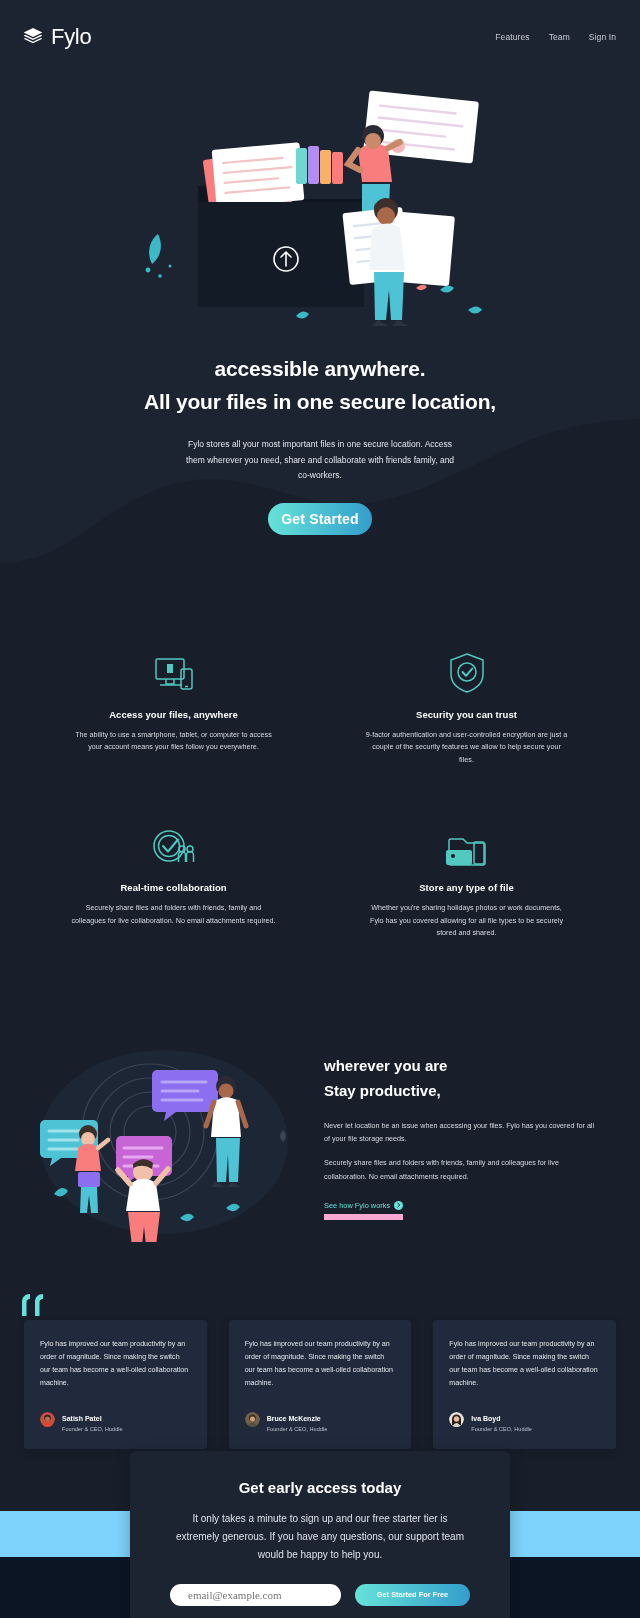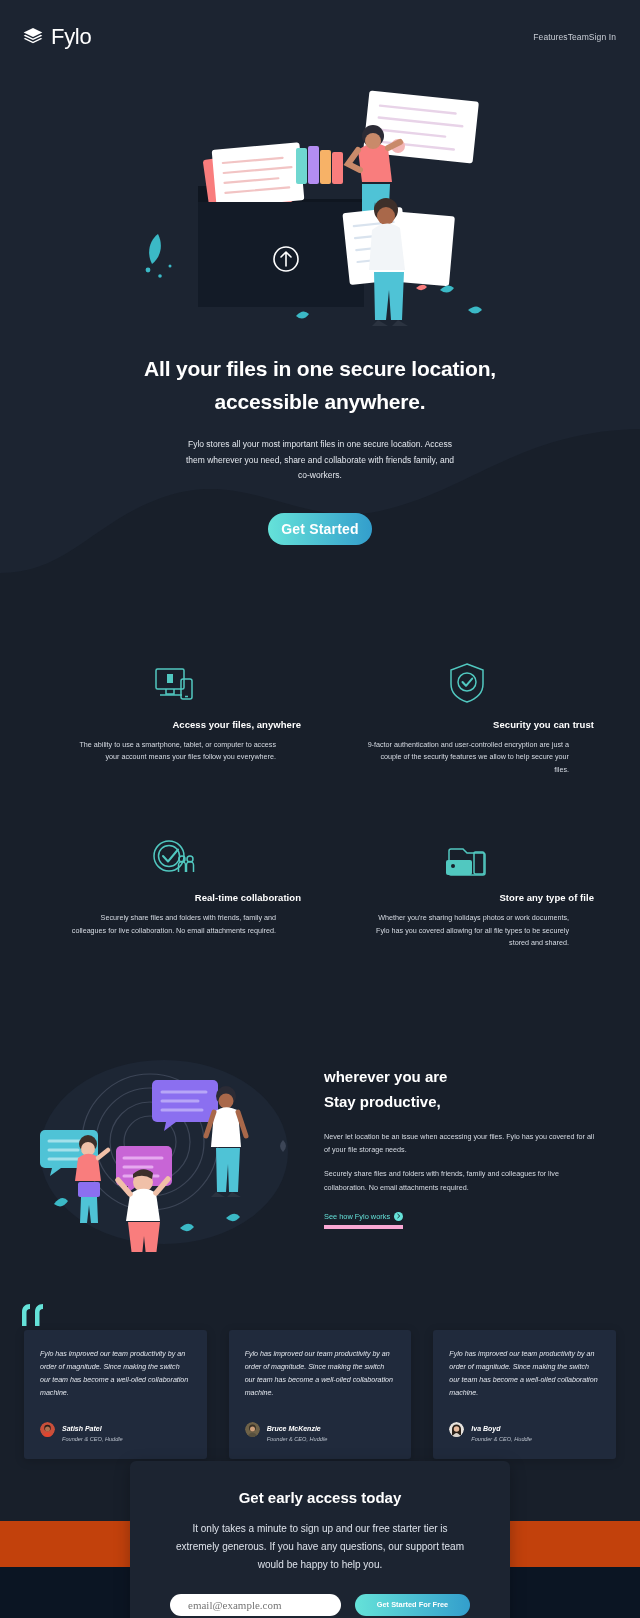--- a/index.html
+++ b/index.html
@@ -23,21 +23,21 @@
     z-index: 20;
   }
   .logo { display: flex; align-items: center; gap: 7px; }
   .logo-mark { width: 22px; height: 22px; display: block; }
   .logo-text {
     color: #ffffff;
     font-size: 22px;
     font-weight: 400;
     letter-spacing: -0.3px;
   }
-  .nav { display: flex; align-items: flex-end; }
+  .nav { display: flex; align-items: flex-end; gap: 19px; }
   .nav-link {
     color: #c9ced6;
     font-size: 8.5px;
     text-decoration: none;
     letter-spacing: 0.1px;
   }
 
   
   .hero {
     background: #1c2431;
@@ -66,21 +66,21 @@
     line-height: 1.55;
     letter-spacing: -0.2px;
     max-width: 420px;
     margin: 14px auto 0;
   }
   .hero-sub {
     color: #e4e8ee;
     font-size: 8.5px;
     line-height: 1.82;
     max-width: 280px;
-    margin: 19px auto 10px;
+    margin: 19px auto 0;
   }
   .btn-primary {
     display: inline-block;
     margin-top: 19px;
     background: linear-gradient(90deg, #65e2d9 0%, #339ecc 100%);
     color: #ffffff;
     font-size: 14px;
     font-weight: 700;
     border: none;
     border-radius: 20px;
@@ -92,21 +92,21 @@
 
   
   .features {
     background: #181f2a;
     padding: 56px 40px 40px;
     display: grid;
     grid-template-columns: 1fr 1fr;
     row-gap: 48px;
     column-gap: 26px;
   }
-  .feature { text-align: right; padding: 0 6px; }
+  .feature { text-align: center; padding: 0 6px; }
   .feature-icon {
     height: 46px;
     display: flex;
     align-items: flex-end;
     justify-content: center;
     margin-bottom: 14px;
   }
   .feature-icon svg { display: block; }
   .feature-title {
     color: #ffffff;
@@ -147,36 +147,35 @@
     line-height: 1.85;
     margin-bottom: 11px;
   }
   .how-link {
     display: inline-flex;
     align-items: center;
     gap: 4px;
     color: #65e2d9;
     font-size: 7.4px;
     text-decoration: none;
-    border-bottom: 4px solid #f9a8d4;
+    border-bottom: 6px solid #f9a8d4;
     padding-bottom: 4px;
     margin-top: 4px;
   }
   .how-arrow {
     width: 9px; height: 9px; border-radius: 50%;
     background: #65e2d9;
     display: inline-flex; align-items: center; justify-content: center;
   }
 
   
   .testimonials {
     background: #181f2a;
     padding: 34px 24px 62px;
     position: relative;
-    font-style: italic;
   }
   .quote-mark {
     position: absolute;
     left: 22px;
     top: 8px;
     z-index: 1;
   }
   .cards {
     display: grid;
     grid-template-columns: repeat(3, 1fr);
@@ -200,21 +199,21 @@
   .avatar {
     width: 15px; height: 15px; border-radius: 50%;
     flex: 0 0 15px; overflow: hidden;
     display: block;
   }
   .avatar svg { display: block; width: 15px; height: 15px; }
   .author-name { color: #ffffff; font-size: 7px; font-weight: 700; line-height: 1.45; }
   .author-role { color: #b9c0cb; font-size: 5.6px; line-height: 1.45; }
 
   
-  .cta-zone { position: relative; background: #c2410c; height: 92px; }
+  .cta-zone { position: relative; background: #7dd3fc; height: 92px; }
   .cta-zone .cta-bottom-bg {
     position: absolute; left: 0; right: 0; bottom: 0; height: 46px;
     background: #0b1523;
   }
   .cta-box {
     position: absolute;
     left: 50%;
     transform: translateX(-50%);
     top: -60px;
     width: 380px;
@@ -375,22 +374,22 @@
         <path d="M186 232 q7 -8 13 -2 q-6 8 -13 2 z"></path>
       </g>
       <g fill="#f97d7d">
         <path d="M306 204 q7 -6 11 -1 q-5 6 -11 1 z"></path>
       </g>
     </svg>
   </div>
 
   <div class="hero-inner">
     <div class="hero-title">
+      <div>accessible anywhere.</div>
       <div>All your files in one secure location,</div>
-      <div>accessible anywhere.</div>
     </div>
     <p class="hero-sub">Fylo stores all your most important files in one secure location. Access them wherever you need, share and collaborate with friends family, and co-workers.</p>
     <button class="btn-primary">Get Started</button>
   </div>
 </div>
 
 <div class="features">
 
   <div class="feature">
     <div class="feature-icon">

